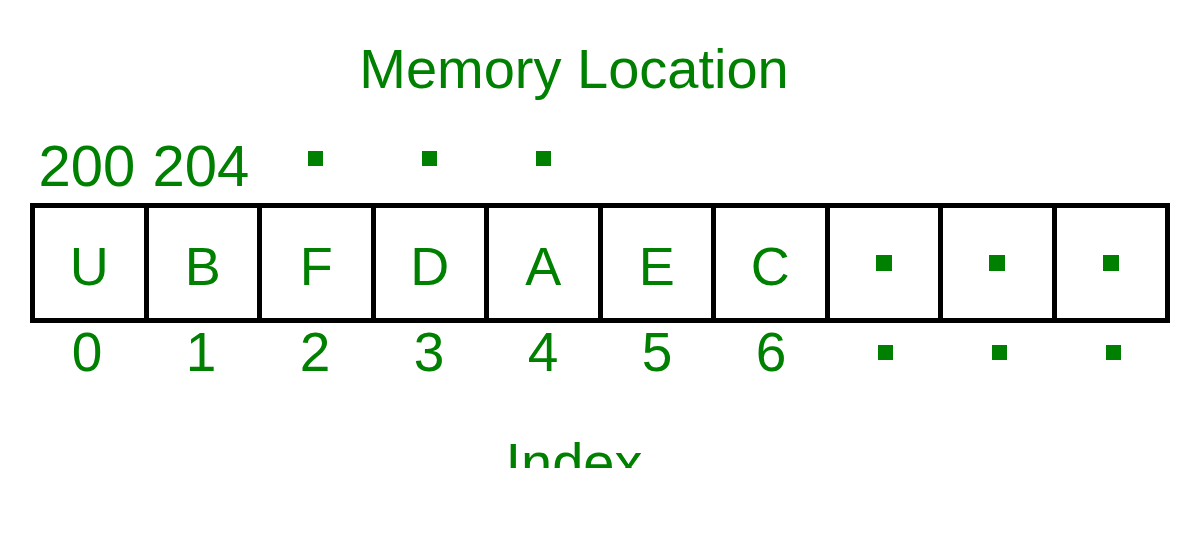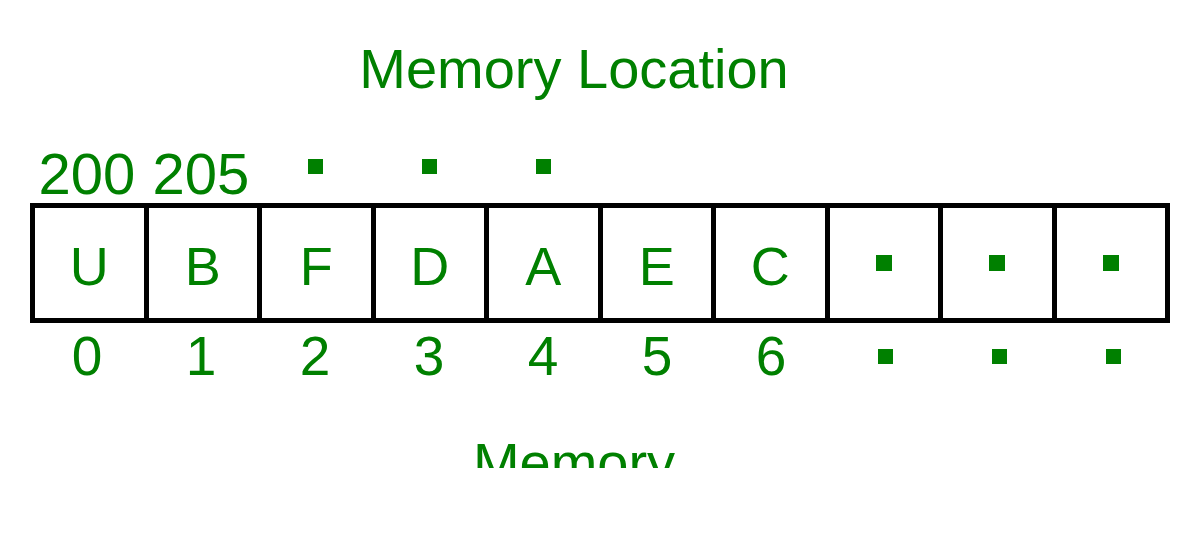--- a/index.html
+++ b/index.html
@@ -28,21 +28,20 @@
   .row {
     position: absolute;
     left: 30px; width: 1140px;
     display: flex;
   }
   .slot {
     width: 114px;
     display: flex;
     justify-content: center;
     align-items: center;
-    margin-top: 8px;
   }
   .addr-row { top: 137px; height: 58px; }
   .addr-row .slot { align-items: flex-start; }
   .addr { font-size: 58px; line-height: 1; color: var(--green); }
   .addr-row .dot-slot { align-items: flex-start; }
   .addr-row .sq { margin-top: 14px; }
 
   .array-row {
     top: 203px; height: 120px;
     border: 5px solid var(--line);
@@ -87,21 +86,21 @@
 
 <div class="canvas">
 
   <div class="title">Memory Location</div>
 
   <div class="row addr-row">
     <div class="slot">
         <span class="addr">200</span>
       </div>
     <div class="slot">
-        <span class="addr">205</span>
+        <span class="addr">204</span>
       </div>
     <div class="slot dot-slot">
         <span class="sq"></span>
       </div>
     <div class="slot dot-slot">
         <span class="sq"></span>
       </div>
     <div class="slot dot-slot">
         <span class="sq"></span>
       </div>
@@ -166,15 +165,15 @@
         <span class="sq"></span>
       </div>
     <div class="slot">
         <span class="sq"></span>
       </div>
     <div class="slot">
         <span class="sq"></span>
       </div>
   </div>
 
-  <div class="index-label">Memory</div>
+  <div class="index-label">Index</div>
 
 </div>
 
 </body></html>

